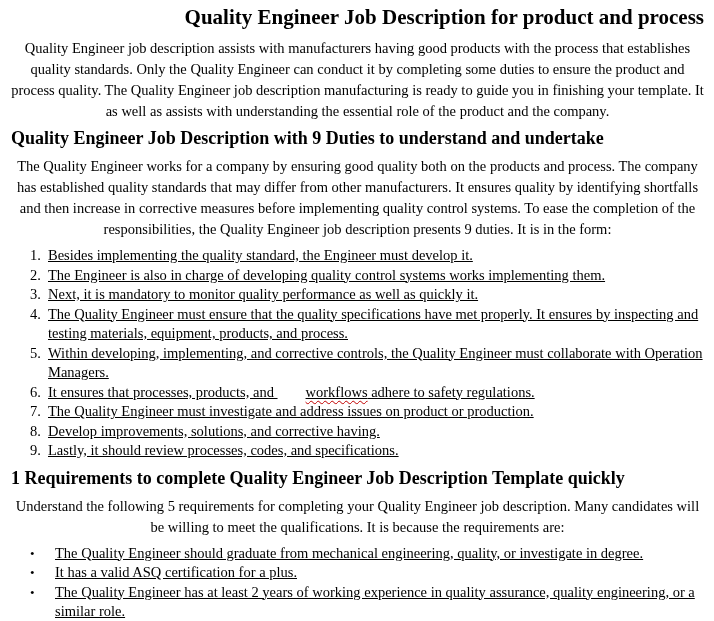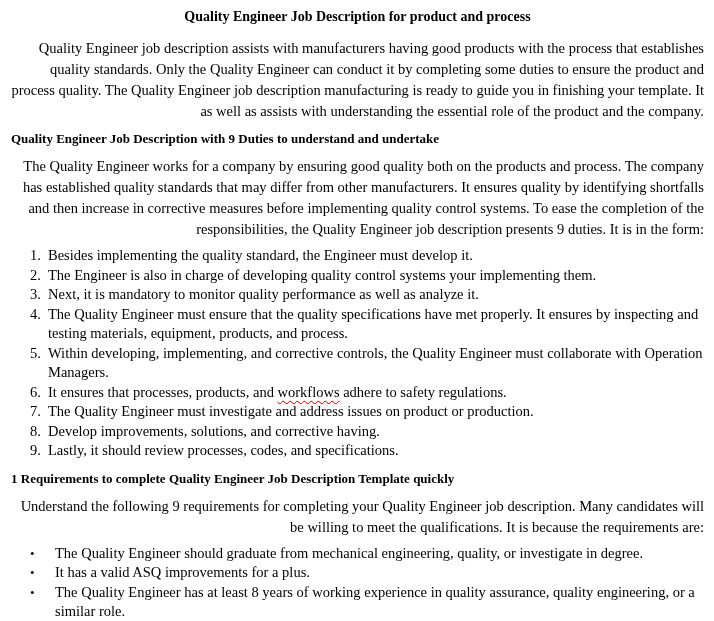--- a/index.html
+++ b/index.html
@@ -7,51 +7,51 @@
   body {
     width: 714px;
     height: 621px;
     overflow: hidden;
     font-family: "Liberation Serif", "DejaVu Serif", serif;
     font-size: 14.5px;
     color: #000000;
     padding: 6px 10px 0 11px;
   }
   .title {
-    text-align: center;
+    text-align: right;
     font-weight: bold;
-    font-size: 14px;
+    font-size: 21px;
     line-height: 22px;
     margin: 0 0 10px 0;
   }
   p.body-par {
     line-height: 21px;
     margin: 0 0 6px 0;
-    text-align: right;
+    text-align: center;
   }
   .heading {
     font-weight: bold;
-    font-size: 13px;
+    font-size: 18px;
     line-height: 21px;
     margin: 0 0 7px 0;
   }
   .list { margin: 0 0 7px 0; }
   .list-item {
     display: flex;
     align-items: flex-start;
     line-height: 19.5px;
   }
   .list-item .marker {
     flex: 0 0 auto;
     margin-left: 19px;
   }
   .duties .marker { width: 18px; }
   .requirements .marker { width: 25px; }
   .requirements .marker { font-size: 13px; line-height: 19.5px; }
-  .item-text { flex: 1 1 auto; }
+  .item-text { flex: 1 1 auto; text-decoration: underline; }
   .squiggly {
     text-decoration-line: underline;
     text-decoration-style: wavy;
     text-decoration-thickness: 1px;
     text-underline-offset: 3px;
   }
 </style>
 </head>
 <body>
 
@@ -63,62 +63,62 @@
 
 <p class="body-par">The Quality Engineer works for a company by ensuring good quality both on the products and process. The company has established quality standards that may differ from other manufacturers. It ensures quality by identifying shortfalls and then increase in corrective measures before implementing quality control systems. To ease the completion of the responsibilities, the Quality Engineer job description presents 9 duties. It is in the form:</p>
 
 <div class="list duties">
     <div class="list-item">
       <span class="marker">1.</span>
       <span class="item-text">Besides implementing the quality standard, the Engineer must develop it.</span>
     </div>
     <div class="list-item">
       <span class="marker">2.</span>
-      <span class="item-text">The Engineer is also in charge of developing quality control systems your implementing them.</span>
+      <span class="item-text">The Engineer is also in charge of developing quality control systems works implementing them.</span>
     </div>
     <div class="list-item">
       <span class="marker">3.</span>
-      <span class="item-text">Next, it is mandatory to monitor quality performance as well as analyze it.</span>
+      <span class="item-text">Next, it is mandatory to monitor quality performance as well as quickly it.</span>
     </div>
     <div class="list-item">
       <span class="marker">4.</span>
       <span class="item-text">The Quality Engineer must ensure that the quality specifications have met properly. It ensures by inspecting and testing materials, equipment, products, and process.</span>
     </div>
     <div class="list-item">
       <span class="marker">5.</span>
       <span class="item-text">Within developing, implementing, and corrective controls, the Quality Engineer must collaborate with Operation Managers.</span>
     </div>
     <div class="list-item">
       <span class="marker">6.</span>
-      <span class="item-text">It ensures that processes, products, and <span class="squiggly" style="text-decoration-color: rgb(192, 0, 0);">workflows</span> adhere to safety regulations.</span>
+      <span class="item-text">It ensures that processes, products, and <span class="squiggly" style="text-decoration-color: rgb(192, 0, 0); margin-left: 28px;">workflows</span> adhere to safety regulations.</span>
     </div>
     <div class="list-item">
       <span class="marker">7.</span>
       <span class="item-text">The Quality Engineer must investigate and address issues on product or production.</span>
     </div>
     <div class="list-item">
       <span class="marker">8.</span>
       <span class="item-text">Develop improvements, solutions, and corrective having.</span>
     </div>
     <div class="list-item">
       <span class="marker">9.</span>
       <span class="item-text">Lastly, it should review processes, codes, and specifications.</span>
     </div>
   </div>
 
 <h2 class="heading">1 Requirements to complete Quality Engineer Job Description Template quickly</h2>
 
-<p class="body-par">Understand the following 9 requirements for completing your Quality Engineer job description. Many candidates will be willing to meet the qualifications. It is because the requirements are:</p>
+<p class="body-par">Understand the following 5 requirements for completing your Quality Engineer job description. Many candidates will be willing to meet the qualifications. It is because the requirements are:</p>
 
 <div class="list requirements">
     <div class="list-item">
       <span class="marker">•</span>
       <span class="item-text">The Quality Engineer should graduate from mechanical engineering, quality, or investigate in degree.</span>
     </div>
     <div class="list-item">
       <span class="marker">•</span>
-      <span class="item-text">It has a valid ASQ improvements for a plus.</span>
+      <span class="item-text">It has a valid ASQ certification for a plus.</span>
     </div>
     <div class="list-item">
       <span class="marker">•</span>
-      <span class="item-text">The Quality Engineer has at least 8 years of working experience in quality assurance, quality engineering, or a similar role.</span>
+      <span class="item-text">The Quality Engineer has at least 2 years of working experience in quality assurance, quality engineering, or a similar role.</span>
     </div>
   </div>
 
 </body></html>

